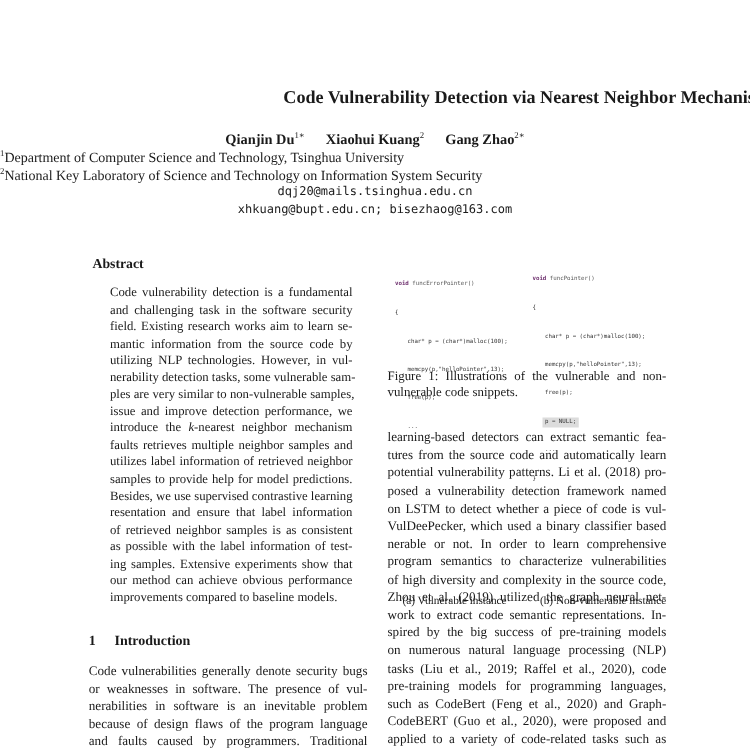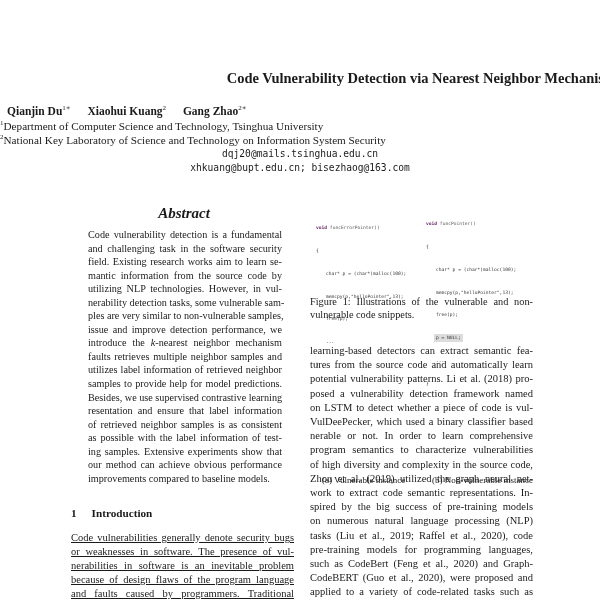--- a/index.html
+++ b/index.html
@@ -1,30 +1,30 @@
 <!DOCTYPE html>
 <html><head>
 <meta charset="utf-8">
 <style>
   html, body { margin:0; padding:0; background:#fff; }
   body { width:600px; height:600px; overflow:hidden; position:relative; font-family:"Liberation Serif", "DejaVu Serif", serif; color:#1a1a1a; }
   .title { position:absolute; top:70px; left:0; width:600px; text-align:right; font-weight:bold; font-size:14.5px; letter-spacing:0px;padding-left:16px; }
-  .authors { position:absolute; top:104px; left:0; width:600px; font-weight:bold; font-size:11.5px; }
+  .authors { position:absolute; top:104px; left:0; width:600px; text-align:center; font-weight:bold; font-size:11.5px; }
   .authors span.a { margin:0 7px; }
   .authors sup { font-weight:normal; font-size:7px; }
   .aff { position:absolute; left:0; width:600px; font-size:11.2px; }
   .aff sup { font-size:7px; }
   .mono { position:absolute; left:0; width:600px; text-align:center; font-family:"DejaVu Sans Mono", "Liberation Mono", monospace; font-size:9.6px; }
-  .abs-head { position:absolute; top:205px; left:74px; width:220px; text-align:center; font-weight:bold; font-size:15px;font-style:italic; }
+  .abs-head { position:absolute; top:205px; left:74px; width:220px; text-align:left; font-weight:bold; font-size:11px; }
   .abs-body { position:absolute; top:228px; left:88px; width:194px; font-size:10.2px; line-height:13.55px; text-align:justify; }
   .abs-body div { white-space:nowrap; text-align:justify; text-align-last:justify; }
   .abs-body div.last { text-align-last:left; }
   .sec-head { position:absolute; top:507px; left:71px; font-weight:bold; font-size:11.2px; }
   .sec-head .num { margin-right:15px; }
-  .col-left { position:absolute; top:531px; left:71px; width:223px; font-size:10.5px; line-height:14px;text-decoration:underline; }
+  .col-left { position:absolute; top:531px; left:71px; width:223px; font-size:10.5px; line-height:14px; }
   .col-left div, .col-right div { white-space:nowrap; text-align:justify; text-align-last:justify; }
   .col-right { position:absolute; top:344px; left:310px; width:223px; font-size:10.5px; line-height:14.2px; }
   .fig { position:absolute; top:205px; left:316px; width:225px; height:80px; }
   .code { position:absolute; font-family:"DejaVu Sans Mono", "Liberation Mono", monospace; font-size:4.6px; line-height:7.6px; color:#333; white-space:pre; }
   .code .kw { color:#6a2a6a; font-weight:bold; }
   .code .fn { color:#555; }
   .code .hl { background:#dcdcdc; display:inline-block; padding:0 2px; margin-left:-2px; }
   .subcap { position:absolute; top:270px; font-size:9px; white-space:nowrap; }
   .figcap { position:absolute; top:295px; left:310px; width:223px; font-size:10.3px; line-height:13.3px; }
   .figcap div { white-space:nowrap; text-align:justify; text-align-last:justify; }

